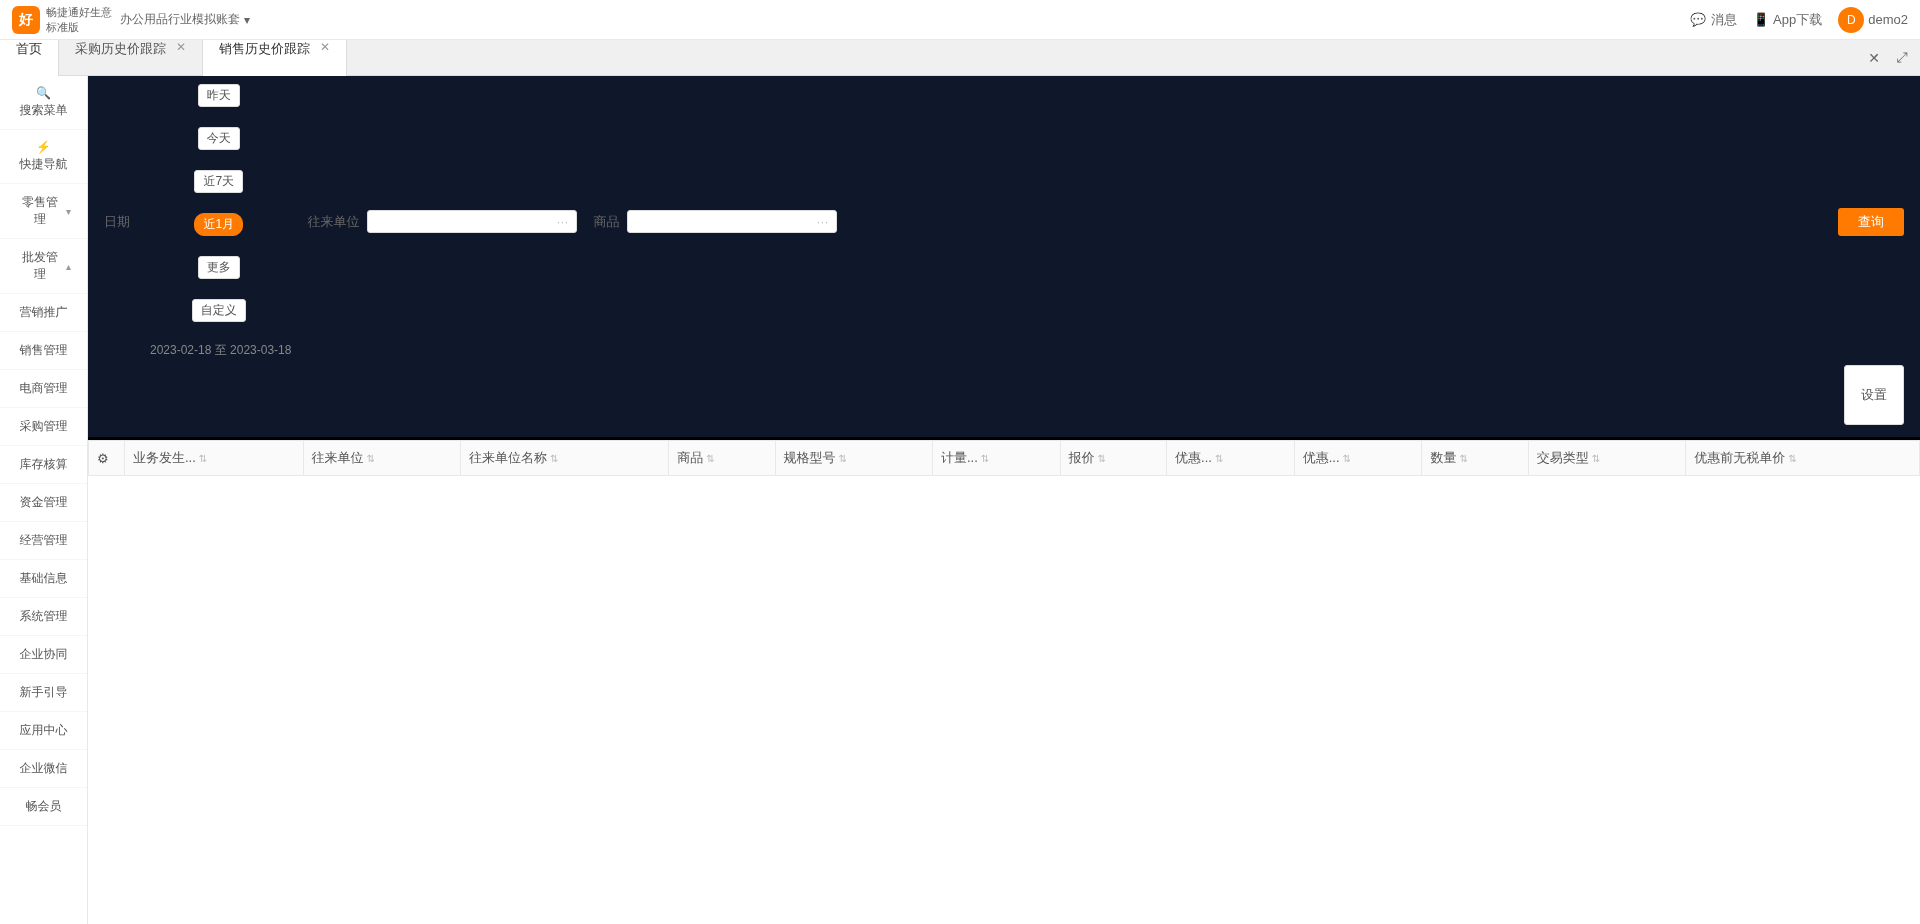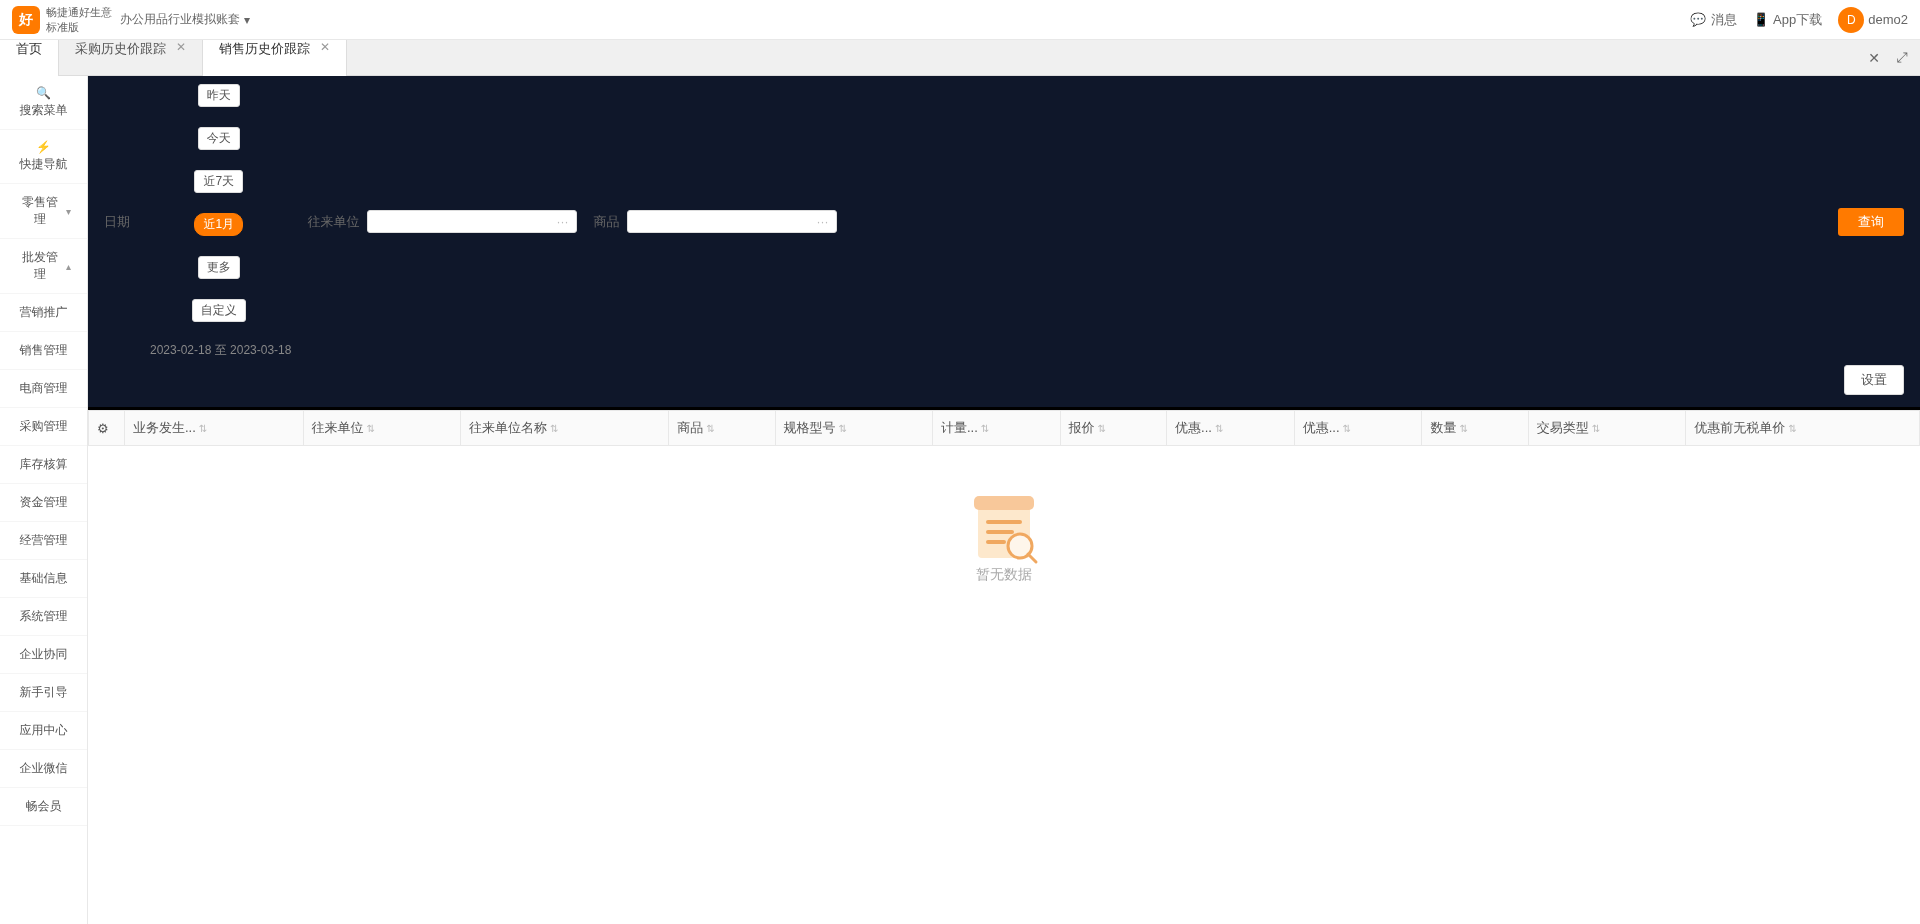--- a/index.html
+++ b/index.html
@@ -53,21 +53,21 @@
     .filter-label { color: #666; font-size: 13px; white-space: nowrap; }
     .date-buttons { display: flex; align-items: center; gap: 20px; flex-direction: column; }
     .date-btn { padding: 2px 8px; border: 1px solid #ddd; border-radius: 3px; cursor: pointer; font-size: 12px; color: #555; background: #fff; }
     .date-btn.active { background: #ff7a00; color: #fff; border-color: #ff7a00; border-radius: 10px; text-align: center; }
     .date-range { font-size: 12px; color: #888; margin-left: 4px; }
     .filter-input { display: flex; align-items: center; border: 1px solid #ddd; border-radius: 3px; padding: 3px 8px; background: #fff; min-width: 200px; gap: 4px; }
     .filter-input input { border: none; outline: none; font-size: 13px; flex: 1; min-width: 100px; }
     .filter-input-dots { color: #bbb; font-size: 12px; cursor: pointer; }
     .filter-section { display: flex; align-items: center; gap: 8px; }
     .query-btn { background: #ff7a00; color: white; border: none; padding: 5px 20px; border-radius: 3px; cursor: pointer; font-size: 13px; }
-    .settings-btn { background: #fff; color: #555; border: 1px solid #ddd; padding: 5px 16px; border-radius: 3px; cursor: pointer; font-size: 13px; }
+    .settings-btn { background: #fff; color: #555; border: 1px solid #ddd; padding: 20px 16px; border-radius: 3px; cursor: pointer; font-size: 13px; }
     .filter-right-btns { margin-left: auto; display: flex; gap: 6px; }
 
     
     .table-area { flex: 1; overflow: auto; background: #fff; margin: 0; }
     .data-table { width: 100%; border-collapse: collapse; font-size: 13px; }
     .data-table th { background: #fafafa; border: 1px solid #e8e8e8; padding: 8px 8px; font-weight: normal; color: #555; text-align: left; white-space: nowrap; position: sticky; top: 0; z-index: 1; }
     .data-table th .col-header { display: flex; align-items: center; gap: 3px; }
     .sort-icon { color: #bbb; font-size: 10px; }
     .gear-col { width: 36px; text-align: center; }
 
@@ -311,34 +311,16 @@
                 <span>优惠前无税单价</span>
                 <span class="sort-icon">⇅</span>
               </div>
             </th>
           </tr>
         </thead>
         <tbody id="table-body">
         </tbody>
       </table>
 
-      <div class="empty-state">
-        <div class="scroll-img">
-          <svg width="80" height="80" viewBox="0 0 80 80">
-
-            <rect x="14" y="16" width="52" height="56" rx="4" fill="#fde8cc"></rect>
-
-            <rect x="10" y="10" width="60" height="14" rx="5" fill="#f8c89a"></rect>
-
-            <rect x="22" y="34" width="36" height="4" rx="2" fill="#f0a860"></rect>
-            <rect x="22" y="44" width="28" height="4" rx="2" fill="#f0a860"></rect>
-            <rect x="22" y="54" width="20" height="4" rx="2" fill="#f0a860"></rect>
-
-            <circle cx="56" cy="60" r="12" fill="rgba(255,255,255,0.6)" stroke="#f0a860" stroke-width="3"></circle>
-            <line x1="64" y1="68" x2="72" y2="76" stroke="#f0a860" stroke-width="3" stroke-linecap="round"></line>
-          </svg>
-        </div>
-        <div class="empty-text">暂无数据</div>
-      </div>
     </div>
 
   </div>
 </div>
 
 </body></html>

